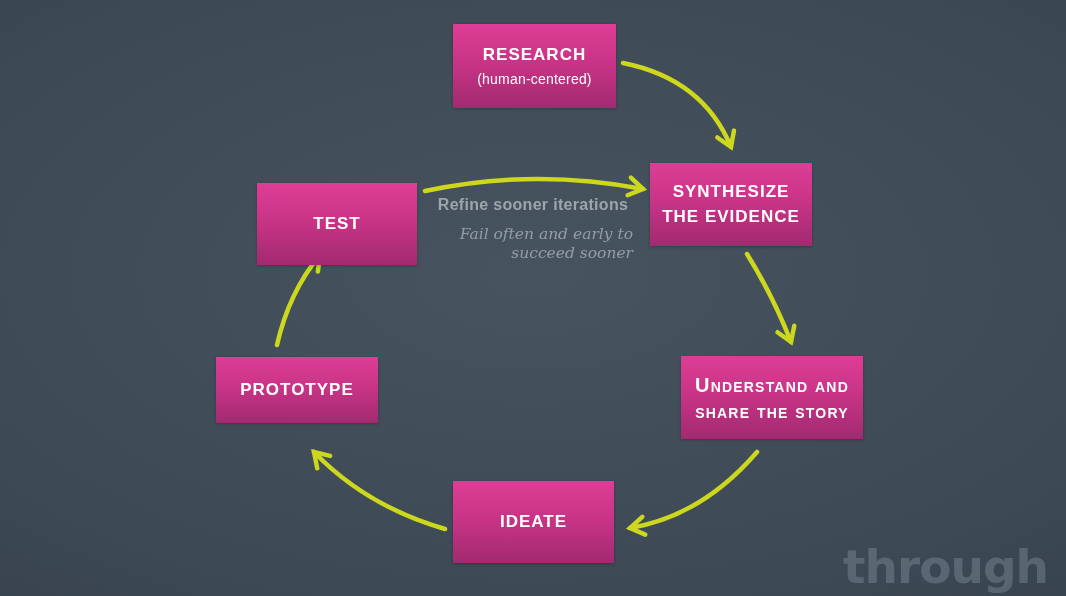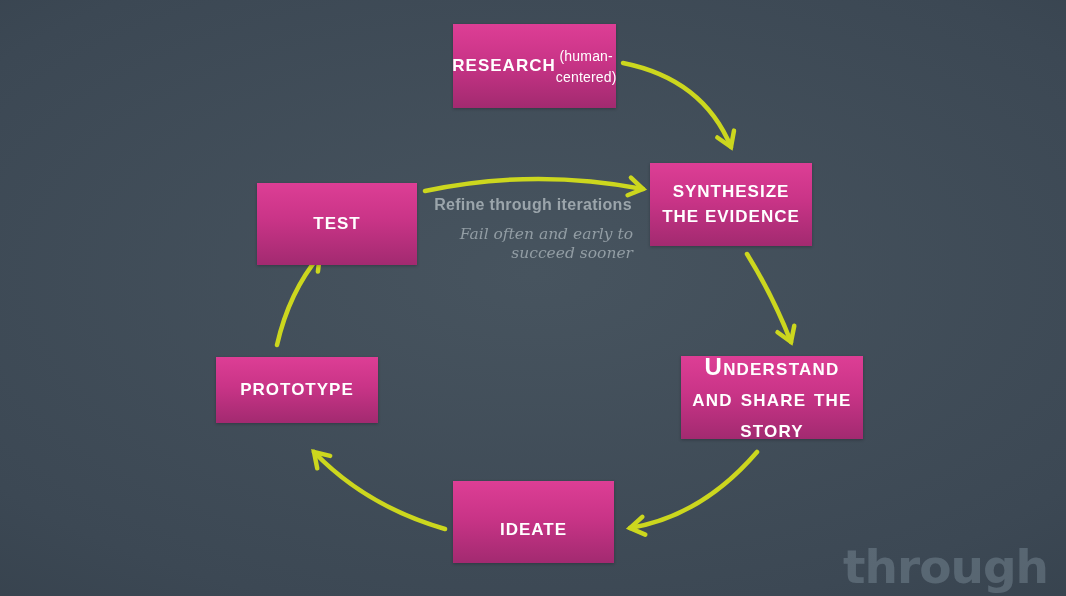--- a/index.html
+++ b/index.html
@@ -9,48 +9,48 @@
     background: radial-gradient(ellipse 115% 105% at 50% 46%,
                 var(--background-center) 0%, #3c4854 55%, var(--background-edge) 100%);
     position: relative;
   }
   .stage { position: absolute; inset: 0; }
 
   .node {
     position: absolute;
     background: linear-gradient(180deg, var(--node-gradient-top) 0%, #c93487 45%, var(--node-gradient-bottom) 100%);
     color: var(--node-text);
-    display: flex; flex-direction: row; align-items: center; justify-content: center;
+    display: flex; flex-direction: column; align-items: center; justify-content: center;
     text-align: center;
     font-weight: bold;
     font-size: 17px;
     letter-spacing: 1px;
     line-height: 1.45;
     box-shadow: 0 1px 3px rgba(0,0,0,0.25);
     padding: 20px 8px;
     box-sizing: border-box;
   }
   .node .sublabel {
     font-weight: normal;
     font-size: 14px;
     letter-spacing: 0.2px;
     margin-top: 1px;
   }
   .node.smallcaps {
     font-variant: small-caps;
     text-transform: none;
-    font-size: 24px;
+    font-size: 20px;
     letter-spacing: 1.2px;
     line-height: 1.3;
   }
 
   #node-research   { left: 453px; top: 24px;  width: 163px; height: 84px; }
   #node-synthesize { left: 650px; top: 163px; width: 162px; height: 83px; }
   #node-understand { left: 681px; top: 356px; width: 182px; height: 83px; }
-  #node-ideate     { left: 453px; top: 481px; width: 161px; height: 82px; align-items: flex-end; }
+  #node-ideate     { left: 453px; top: 481px; width: 161px; height: 82px; }
   #node-prototype  { left: 216px; top: 357px; width: 162px; height: 66px; }
   #node-test       { left: 257px; top: 163px; width: 160px; height: 82px; margin-top: 20px; }
 
   .arrows {
     position: absolute; inset: 0;
     color: var(--arrow);
     pointer-events: none;
   }
   .arrows path.link {
     fill: none;
@@ -130,19 +130,19 @@
 
   <div class="node" id="node-prototype">
     <div>PROTOTYPE</div>
   </div>
 
   <div class="node" id="node-test">
     <div>TEST</div>
   </div>
 
   <div class="center-note">
-    <div class="note-title">Refine through iterations</div>
+    <div class="note-title">Refine sooner iterations</div>
     <div class="note-sub">Fail often and early to succeed sooner</div>
   </div>
 
   <div class="watermark">through</div>
 
 </div>
 
 </body></html>

